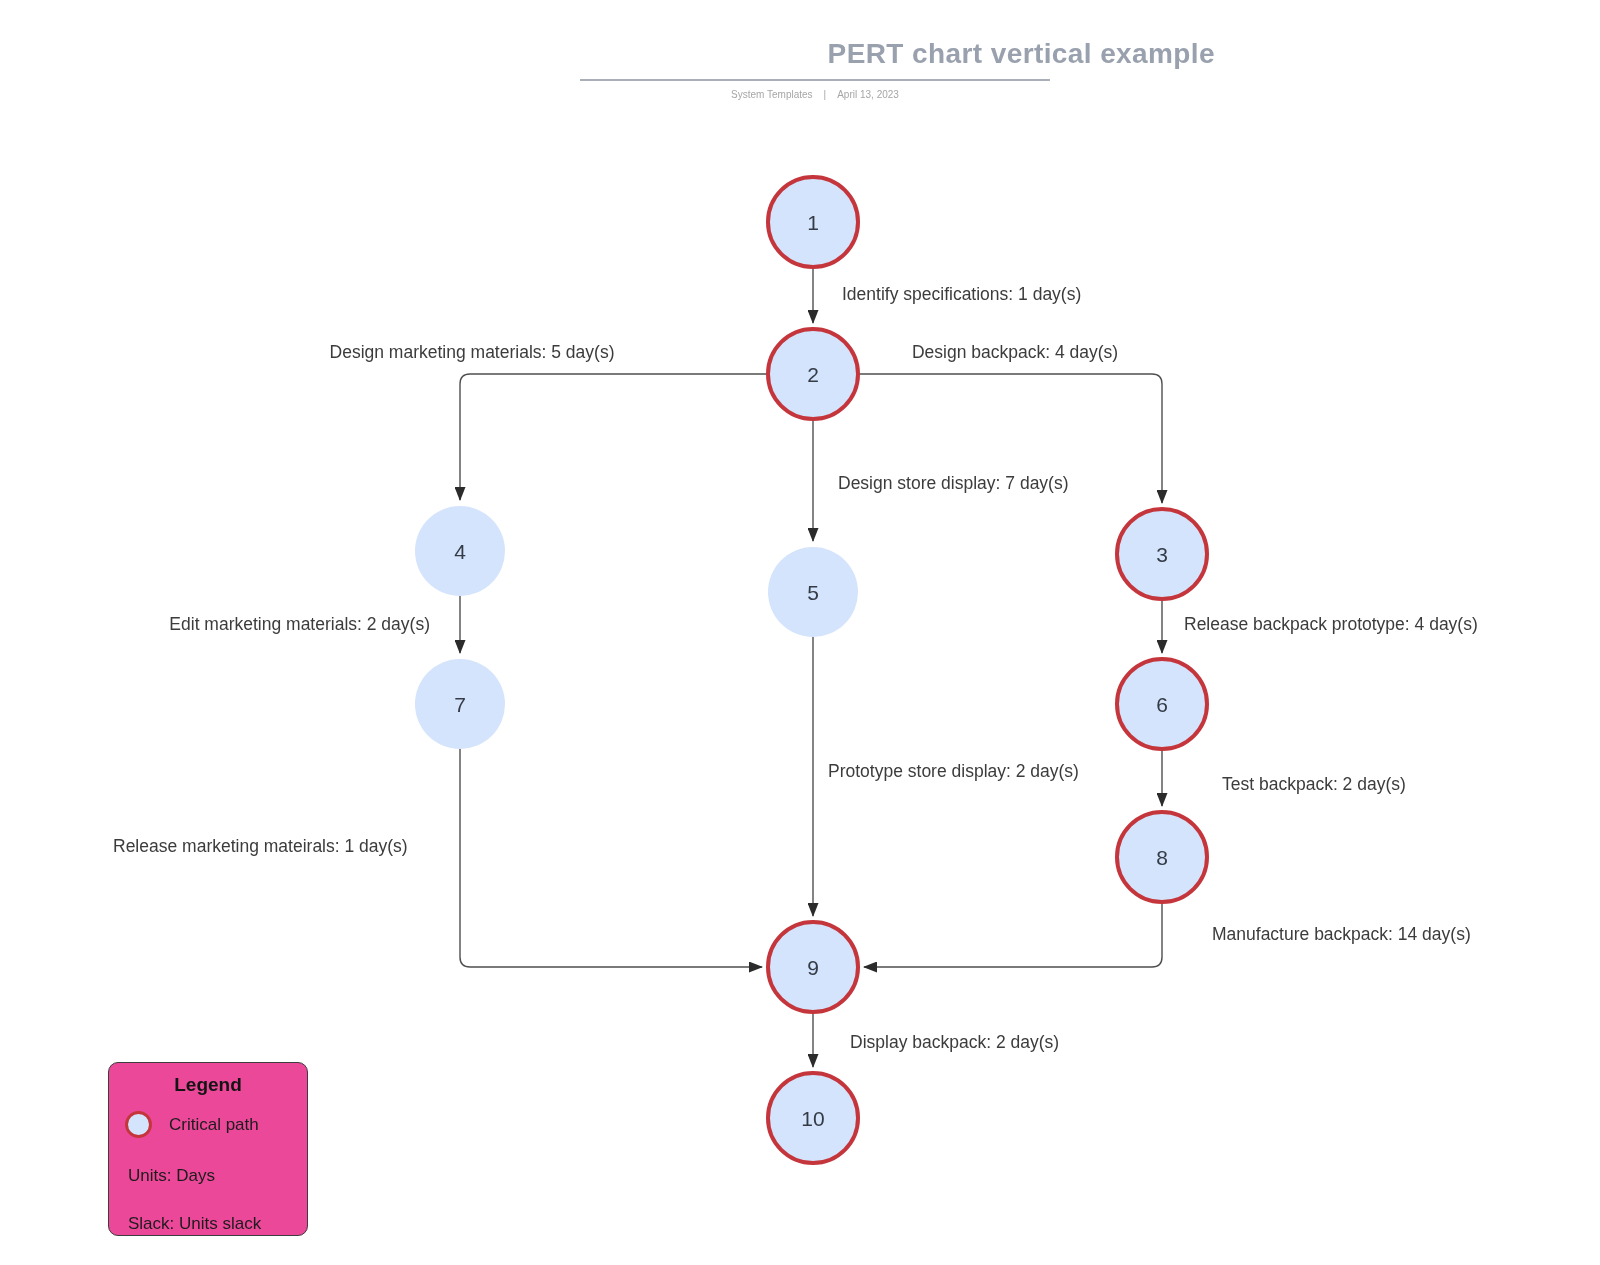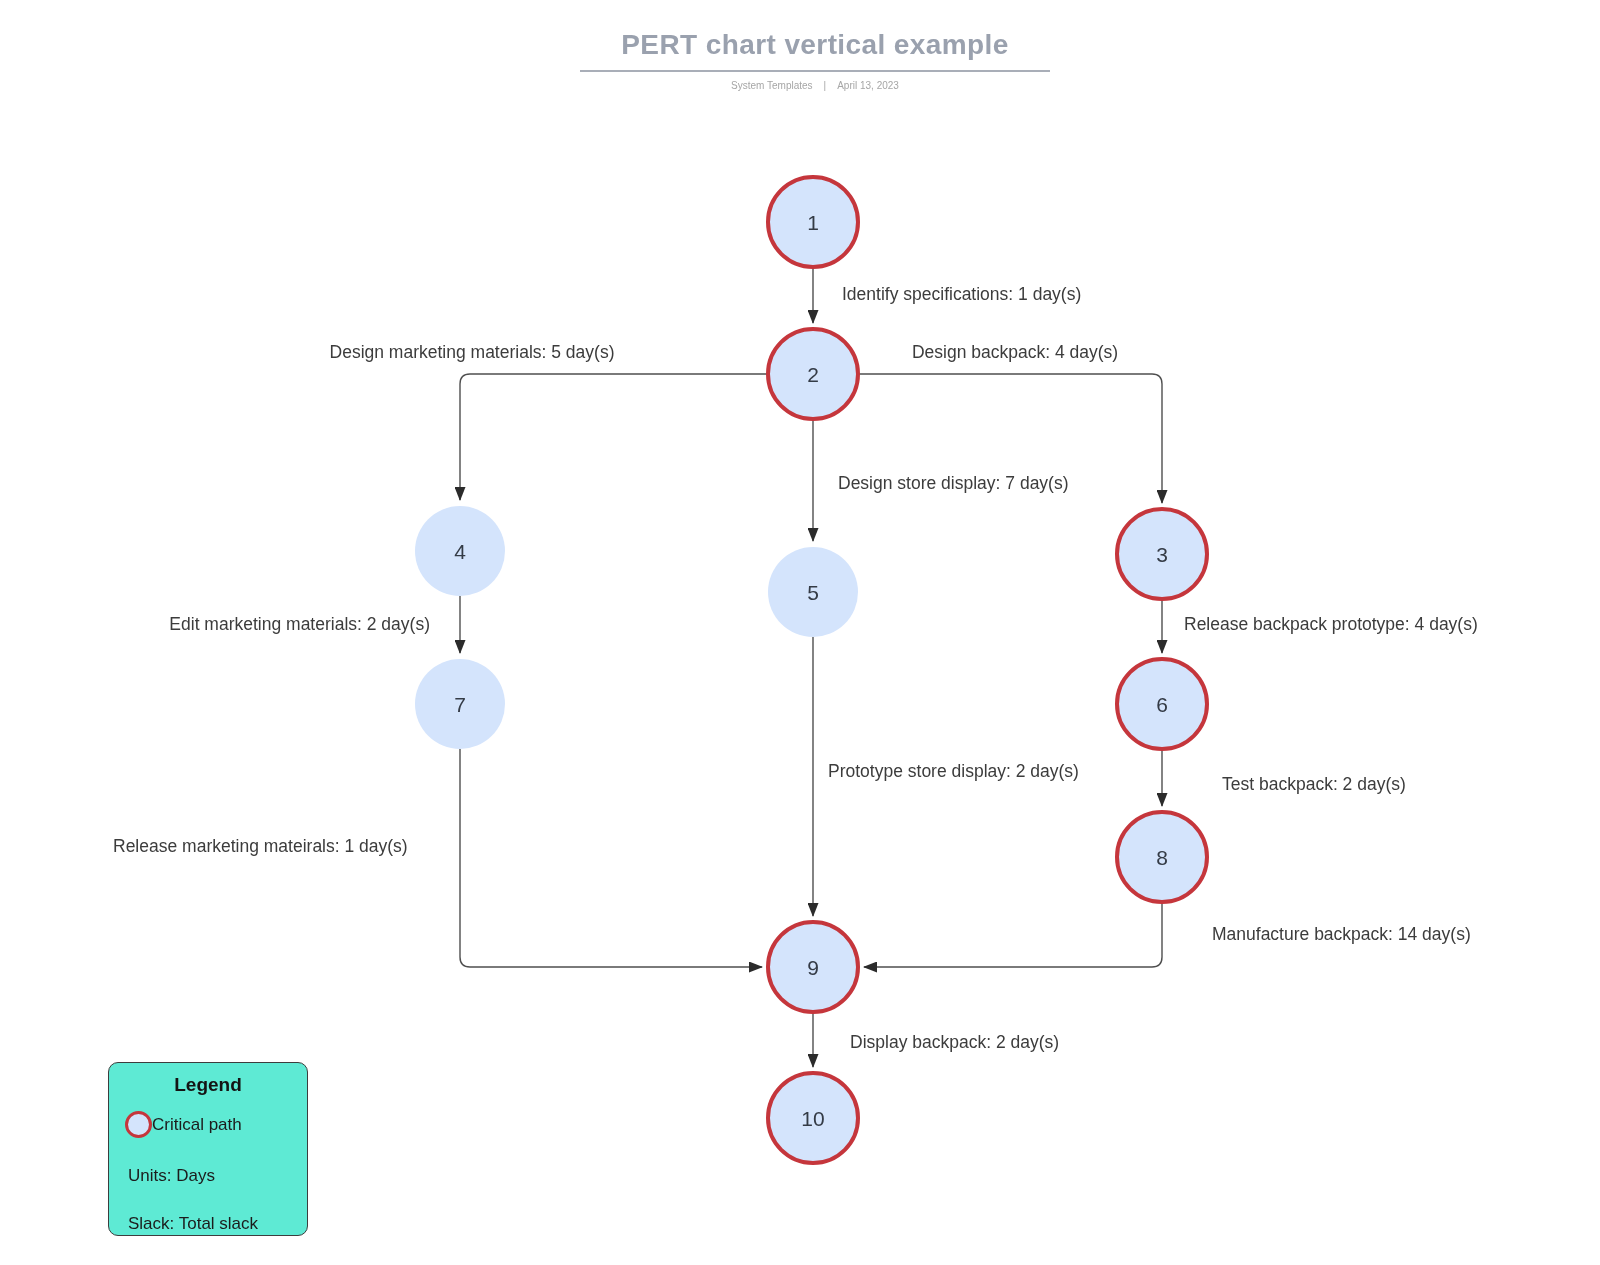--- a/index.html
+++ b/index.html
@@ -1,30 +1,30 @@
 <!DOCTYPE html>
 <html><head>
 <meta charset="utf-8">
 <style>
   html,body{margin:0;padding:0;background:#ffffff;}
   body{width:1600px;height:1265px;position:relative;font-family:"Liberation Sans",sans-serif;}
   .canvas{position:absolute;inset:0;background:#ffffff;overflow:hidden;}
   svg.diagram{position:absolute;left:0;top:0;}
 
   
-  .header{position:absolute;left:415px;top:29px;width:800px;text-align:center;}
+  .header{position:absolute;left:415px;top:38px;width:800px;text-align:right;}
   .title{font-size:28px;font-weight:bold;color:#9aa1ae;letter-spacing:.4px;}
   .title-underline{margin:9px auto 0;width:470px;height:2px;background:#a9aeb8;}
   .subtitle{margin-top:8px;font-size:10px;color:#a6a6a6;display:flex;justify-content:center;gap:11px;align-items:center;}
 
   
   .legend{position:absolute;left:108px;top:1062px;width:200px;height:174px;
-          border:1.6px solid #3d3d3d;border-radius:10px;box-sizing:border-box;background:#5eead4;}
+          border:1.6px solid #3d3d3d;border-radius:10px;box-sizing:border-box;background:#ec4899;}
   .legend-title{text-align:center;margin-top:11px;font-size:19px;font-weight:bold;color:#141414;}
-  .legend-row{display:flex;align-items:center;margin:15px 0 0 16px;font-size:17px;color:#1c1c1c;}
+  .legend-row{display:flex;align-items:center;gap:17px;margin:15px 0 0 16px;font-size:17px;color:#1c1c1c;}
   .legend-swatch{width:27px;height:27px;border-radius:50%;background:#d4e4fc;border:3.5px solid #c5363c;box-sizing:border-box;flex:0 0 auto;}
   .legend-line{margin:28px 0 0 19px;font-size:17px;color:#1c1c1c;}
 </style>
 </head>
 <body>
 
 <div class="canvas">
 
   <div class="header">
     <div class="title">PERT chart vertical example</div>
@@ -106,16 +106,16 @@
       </g>
     </svg>
 
   <div class="legend">
     <div class="legend-title">Legend</div>
     <div class="legend-row">
       <span class="legend-swatch"></span>
       <span>Critical path</span>
     </div>
     <div class="legend-line">Units: Days</div>
-    <div class="legend-line">Slack: Total slack</div>
+    <div class="legend-line">Slack: Units slack</div>
   </div>
 
 </div>
 
 </body></html>

